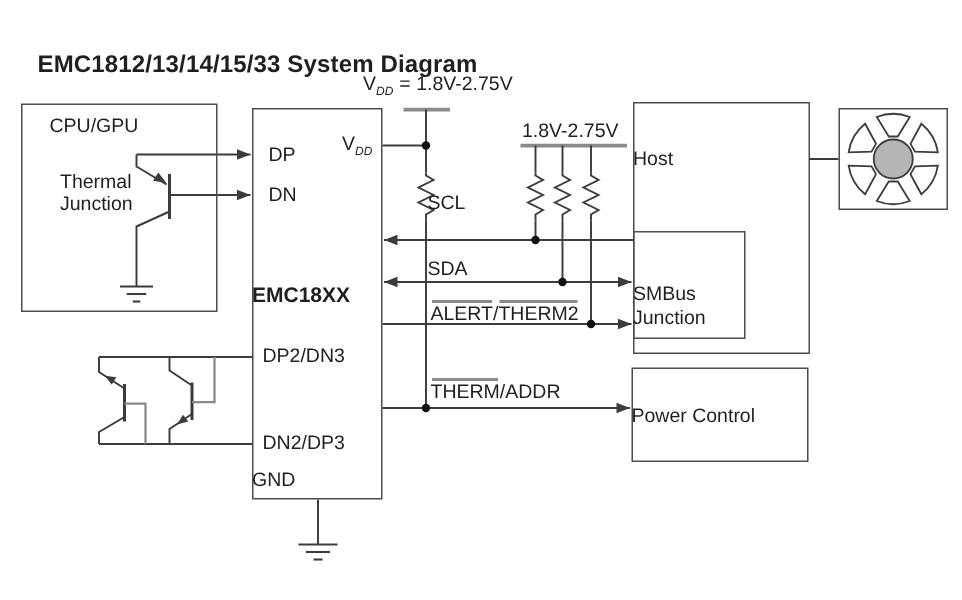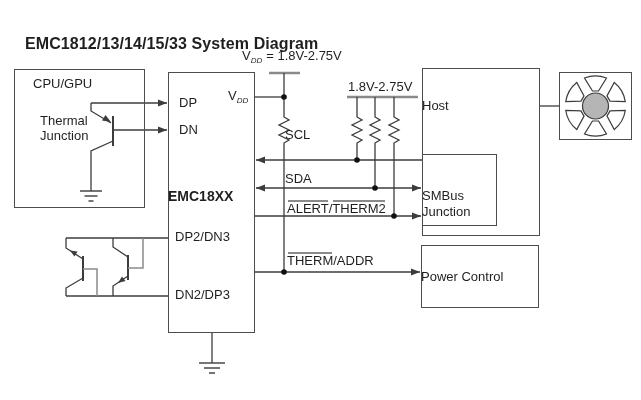--- a/index.html
+++ b/index.html
@@ -140,20 +140,21 @@
     <div>Thermal</div>
     <div>Junction</div>
   </div>
 
   <div class="lbl emcname ctr" style="left:168px;top:189px;width:66px;">EMC18XX</div>
   <div class="lbl" style="left:179px;top:96px;">DP</div>
   <div class="lbl" style="left:179px;top:123px;">DN</div>
   <div class="lbl" style="left:228px;top:89px;"><span>V</span><sub class="vs">DD</sub></div>
   <div class="lbl" style="left:175px;top:230px;">DP2/DN3</div>
   <div class="lbl" style="left:175px;top:288px;">DN2/DP3</div>
+  <div class="lbl ctr" style="left:168px;top:313px;width:87px;">GND</div>
 
   <div class="lbl" style="left:242px;top:49px;"><span>V</span><sub class="vs">DD</sub><span class="eqrest">= 1.8V-2.75V</span></div>
   <div class="lbl" style="left:348px;top:80px;">1.8V-2.75V</div>
 
   <div class="lbl" style="left:285px;top:128px;">SCL</div>
   <div class="lbl" style="left:285px;top:172px;text-align:center;">SDA</div>
   <div class="lbl" style="left:287px;top:202px;"><span class="ov">ALERT</span><span>/</span><span class="ov">THERM2</span></div>
   <div class="lbl" style="left:287px;top:254px;"><span class="ov">THERM</span><span>/</span><span>ADDR</span></div>
 
   <div class="lbl ctr" style="left:422px;top:99px;width:118px;">Host</div>

